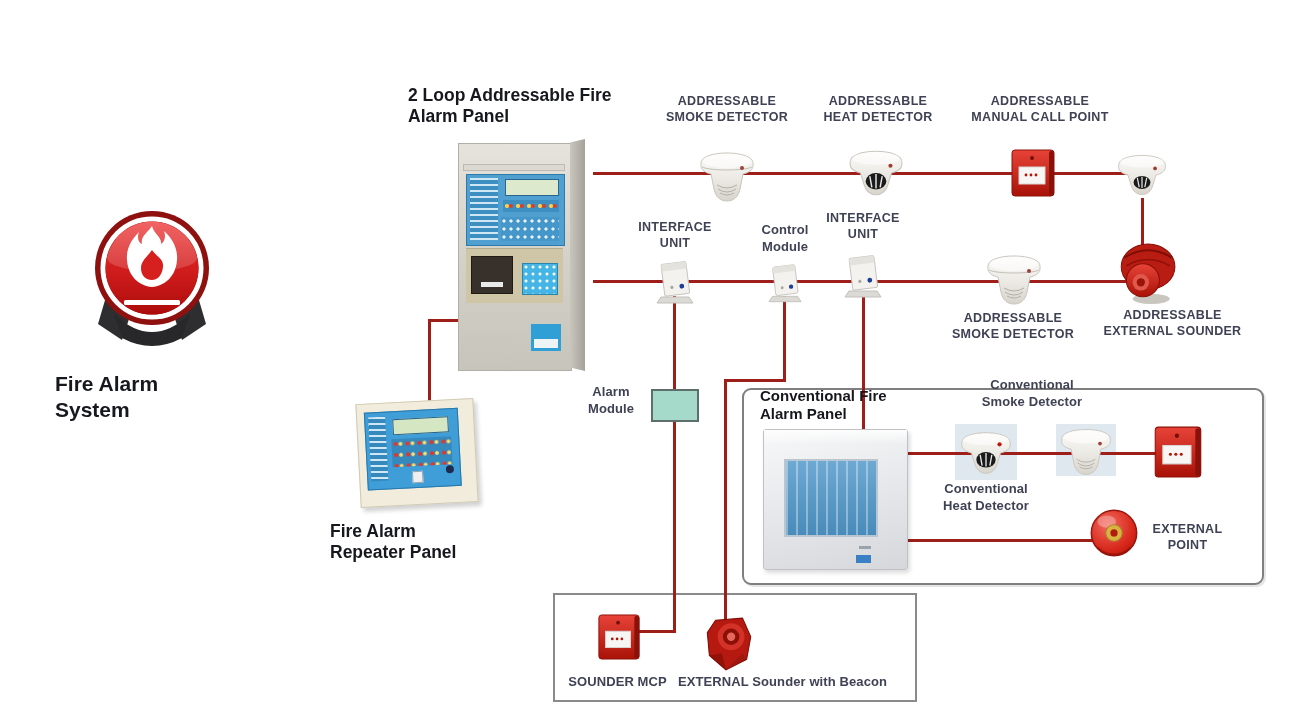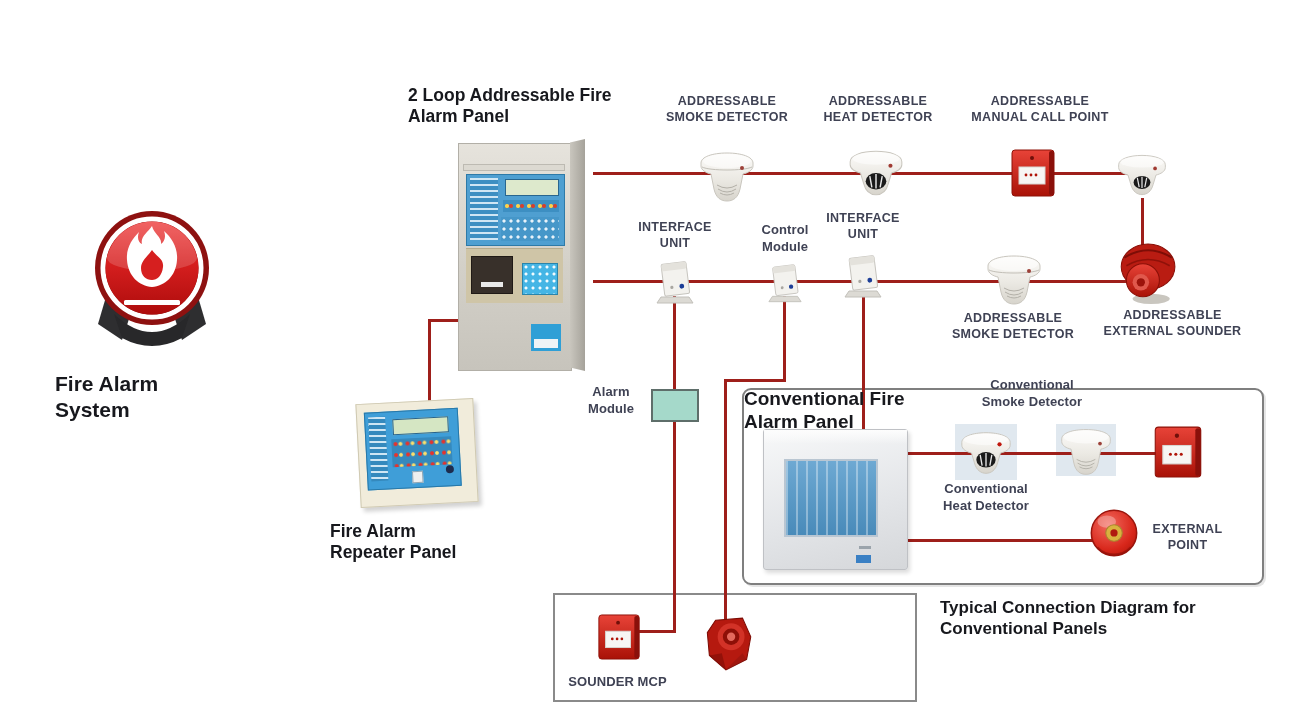--- a/index.html
+++ b/index.html
@@ -276,21 +276,21 @@
     <circle cx="24" cy="40" r="8" fill="#e0584c"></circle>
     <circle cx="24" cy="40" r="4" fill="#9c130b"></circle>
   </svg>
   <div class="lbl" style="left:1085px;top:307px;width:175px">ADDRESSABLE
 EXTERNAL SOUNDER</div>
 
   <div class="lbl lc" style="left:576px;top:384px;width:70px">Alarm
 Module</div>
   <div class="relay"></div>
 
-  <div class="title" style="left:744px;top:387px;width:195px;font-size:19px">Conventional Fire
+  <div class="title" style="left:760px;top:387px;width:195px;font-size:15px">Conventional Fire
 Alarm Panel</div>
   <div class="conv-panel">
     <div class="cp-top"></div>
     <div class="cp-screen"></div>
     <div class="cp-mark1"></div>
     <div class="cp-chip"></div>
   </div>
 
   <div class="lbl lc" style="left:952px;top:377px;width:160px">Conventional
 Smoke Detector</div>
@@ -331,36 +331,35 @@
   <svg class="part" style="left:1089px;top:500px" width="50" height="68" viewBox="0 0 48 66">
     <circle cx="24" cy="32" r="22" fill="url(#gradBell)" stroke="#9a150d" stroke-width="1.5"></circle>
     <ellipse cx="17" cy="21" rx="9" ry="6" fill="#ffffff" opacity=".3"></ellipse>
     <path d="M8 46 A22 22 0 0 0 40 46" stroke="#8c0f08" fill="none" stroke-width="2" opacity=".6"></path>
     <circle cx="24" cy="32" r="8" fill="#d9b23f" stroke="#a8862f"></circle>
     <circle cx="24" cy="32" r="3.5" fill="#b01a10"></circle>
   </svg>
   <div class="lbl" style="left:1145px;top:521px;width:85px">EXTERNAL
 POINT</div>
 
-  <div class="title" style="left:940px;top:598px;width:280px;font-size:17px">Typical Connection Diagram for
-Conventional Panels</div>
 
   <svg class="part" style="left:596px;top:609px" width="46" height="56" viewBox="0 0 48 54">
     <rect x="3" y="4" width="42" height="46" rx="3" fill="url(#gradRed)" stroke="#8e1209"></rect>
     <rect x="40" y="5" width="5" height="44" rx="2" fill="#8a100a"></rect>
     <circle cx="23" cy="12" r="2" fill="#70100a"></circle>
     <rect x="10" y="21" width="26" height="17" fill="#f7f6f4" stroke="#d8d6d2"></rect>
     <circle cx="17" cy="29" r="1.4" fill="#b01408"></circle>
     <circle cx="22" cy="29" r="1.4" fill="#b01408"></circle>
     <circle cx="27" cy="29" r="1.4" fill="#b01408"></circle>
   </svg>
   <div class="lbl lc" style="left:560px;top:674px;width:115px">SOUNDER MCP</div>
 
   <svg class="part" style="left:701px;top:614px" width="54" height="60" viewBox="0 0 52 58">
     <path d="M14 6 L40 4 L48 22 L44 44 L24 54 L8 40 L6 18 Z" fill="#b5190f" stroke="#7d0c05"></path>
     <path d="M8 40 L24 54 L20 38 Z" fill="#7d0c05" opacity=".6"></path>
     <path d="M44 44 L24 54 L40 38 Z" fill="#8e130d" opacity=".5"></path>
     <circle cx="29" cy="22" r="13" fill="#d23227"></circle>
     <circle cx="29" cy="22" r="8" fill="#8e0f07"></circle>
     <circle cx="29" cy="22" r="4" fill="#e4685c"></circle>
   </svg>
+  <div class="lbl lc" style="left:655px;top:674px;width:255px">EXTERNAL Sounder with Beacon</div>
 
 </div>
 
 </body></html>

